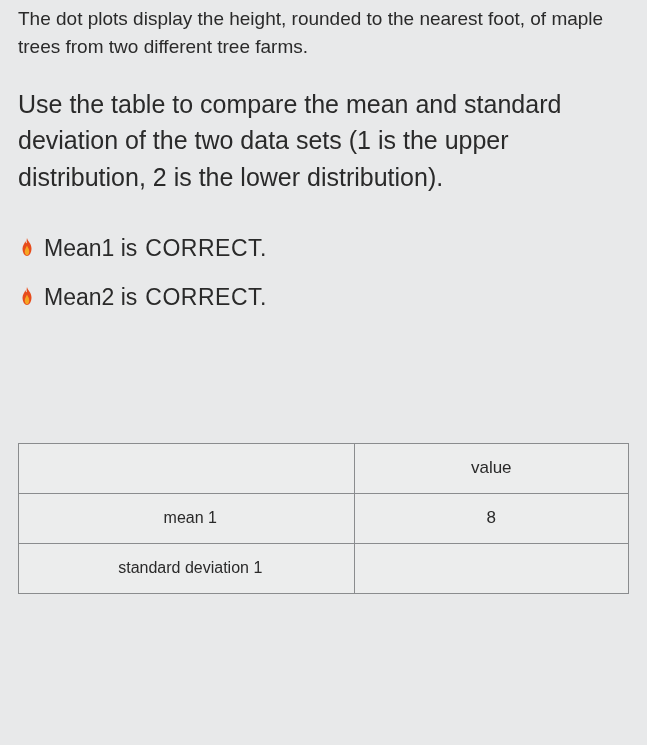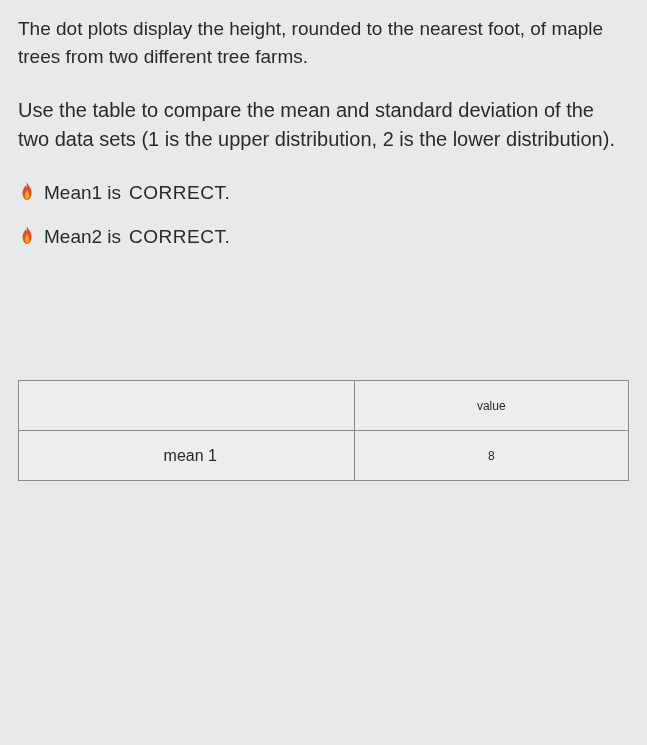--- a/index.html
+++ b/index.html
@@ -13,31 +13,31 @@
       background: #e8e9ea;
       font-family: Arial, Helvetica, sans-serif;
       color: #2a2a2a;
       padding: 0 18px 18px 18px;
       overflow: hidden;
     }
     .intro {
       font-size: 19px;
       line-height: 1.45;
       margin-bottom: 26px;
-      padding-top: 15px;
+      padding-top: 5px;
     }
     .instructions {
-      font-size: 20px;
+      font-size: 25px;
       line-height: 1.45;
-      margin-bottom: 28px;
+      margin-bottom: 40px;
     }
     .feedback-line {
       display: flex;
-      align-items: flex-start;
-      font-size: 19px;
+      align-items: center;
+      font-size: 23px;
       margin-bottom: 22px;
       gap: 8px;
     }
     .fire-icon {
       width: 18px;
       height: 20px;
       display: inline-block;
       flex-shrink: 0;
     }
     .correct-word {
@@ -49,21 +49,21 @@
     }
     table {
       width: 100%;
       border-collapse: collapse;
       background: #eceded;
     }
     th, td {
       border: 1px solid #8a8c8e;
       text-align: center;
       vertical-align: middle;
-      font-size: 12px;
+      font-size: 17px;
       color: #2a2a2a;
       height: 50px;
       font-weight: normal;
     }
     th {
       font-weight: normal;
     }
     .col-label {
       width: 55%;
     }
@@ -109,14 +109,18 @@
 <table>
   <tbody>
       <tr>
     <th class="col-label"></th>
     <th class="col-value">value</th>
   </tr>
   <tr>
     <td class="row-label">mean 1</td>
     <td>8</td>
   </tr>
+  <tr>
+    <td class="row-label">standard deviation 1</td>
+    <td></td>
+  </tr>
 </tbody>
   </table>
 
 </body></html>

